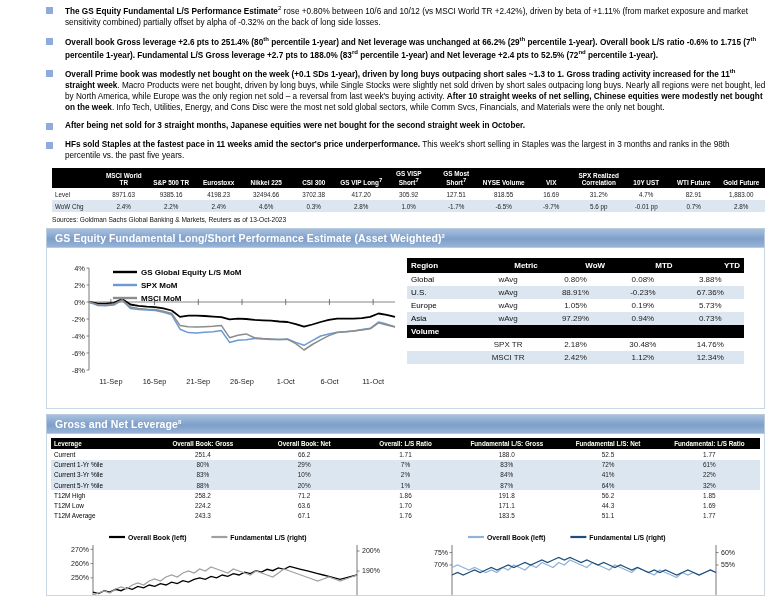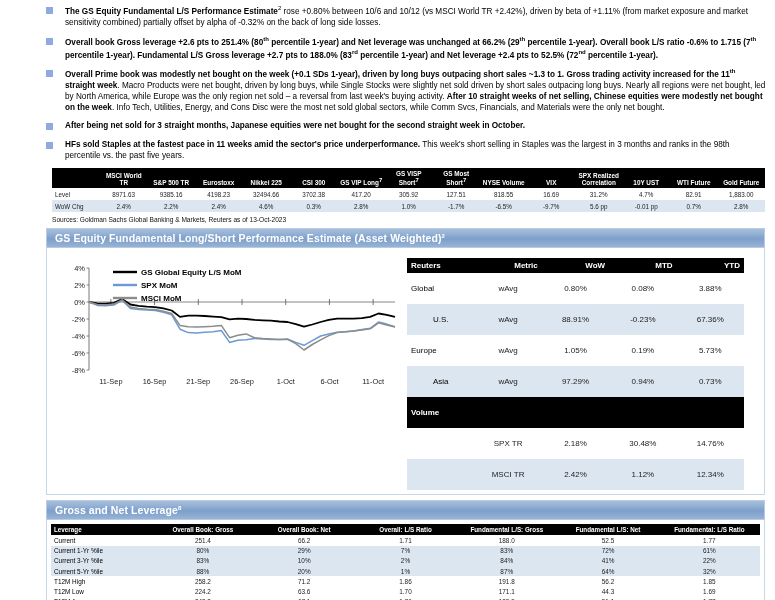--- a/index.html
+++ b/index.html
@@ -57,24 +57,24 @@
   .perf-row { display: flex; padding: 6px 2px 4px 2px; }
   .perf-chart { width: 352px; flex: 0 0 352px; position: relative; height: 150px; }
   .perf-table { flex: 1; padding: 4px 18px 0 6px; }
 
   table.reg { border-collapse: collapse; width: 100%; table-layout: fixed; }
   table.reg th {
     background: #000; color: #fff; font-size: 8px; font-weight: bold;
     padding: 3px 4px; text-align: right;
   }
   table.reg th.lft { text-align: left; }
-  table.reg td { font-size: 8px; padding: 11px 4px; text-align: center; color: #222; margin-top: 40px; }
+  table.reg td { font-size: 8px; padding: 2px 4px; text-align: center; color: #222; margin-top: 40px; }
   table.reg td.lft { text-align: left; color: #000; }
   table.reg td.metric { text-align: center; }
-  table.reg tr.alt td { background: #dce6f1; text-align: center; }
+  table.reg tr.alt td { background: #dce6f1; }
   table.reg tr.subhead td {
     background: #000; color: #fff; font-weight: bold; text-align: left; font-size: 8px;
   }
 
   
   .lev-table-wrap { padding: 4px 4px 2px 4px; }
   table.lev { border-collapse: collapse; width: 100%; table-layout: fixed; }
   table.lev thead th {
     background: #000; color: #fff; font-size: 6.3px; font-weight: bold;
     padding: 2px 3px; text-align: center;
@@ -223,21 +223,21 @@
             <line x1="64" y1="31" x2="88" y2="31" stroke="#6b9bd2" stroke-width="2.4"></line>
             <text x="92" y="34" font-size="8" font-family="&quot;Liberation Sans&quot;, sans-serif" fill="#000" font-weight="bold">SPX MoM</text>
             <line x1="64" y1="44" x2="88" y2="44" stroke="#8c8c8c" stroke-width="2.4"></line>
             <text x="92" y="47" font-size="8" font-family="&quot;Liberation Sans&quot;, sans-serif" fill="#000" font-weight="bold">MSCI MoM</text>
           </svg>
       </div>
       <div class="perf-table">
         <table class="reg">
           <thead>
             <tr id="reg-head">
-                <th class="lft">Reuters</th>
+                <th class="lft">Region</th>
                 <th>Metric</th>
                 <th>WoW</th>
                 <th>MTD</th>
                 <th>YTD</th>
               </tr>
           </thead>
           <tbody id="reg-body">
               <tr>
                 <td class="lft">Global</td>
                 <td class="metric">wAvg</td>

